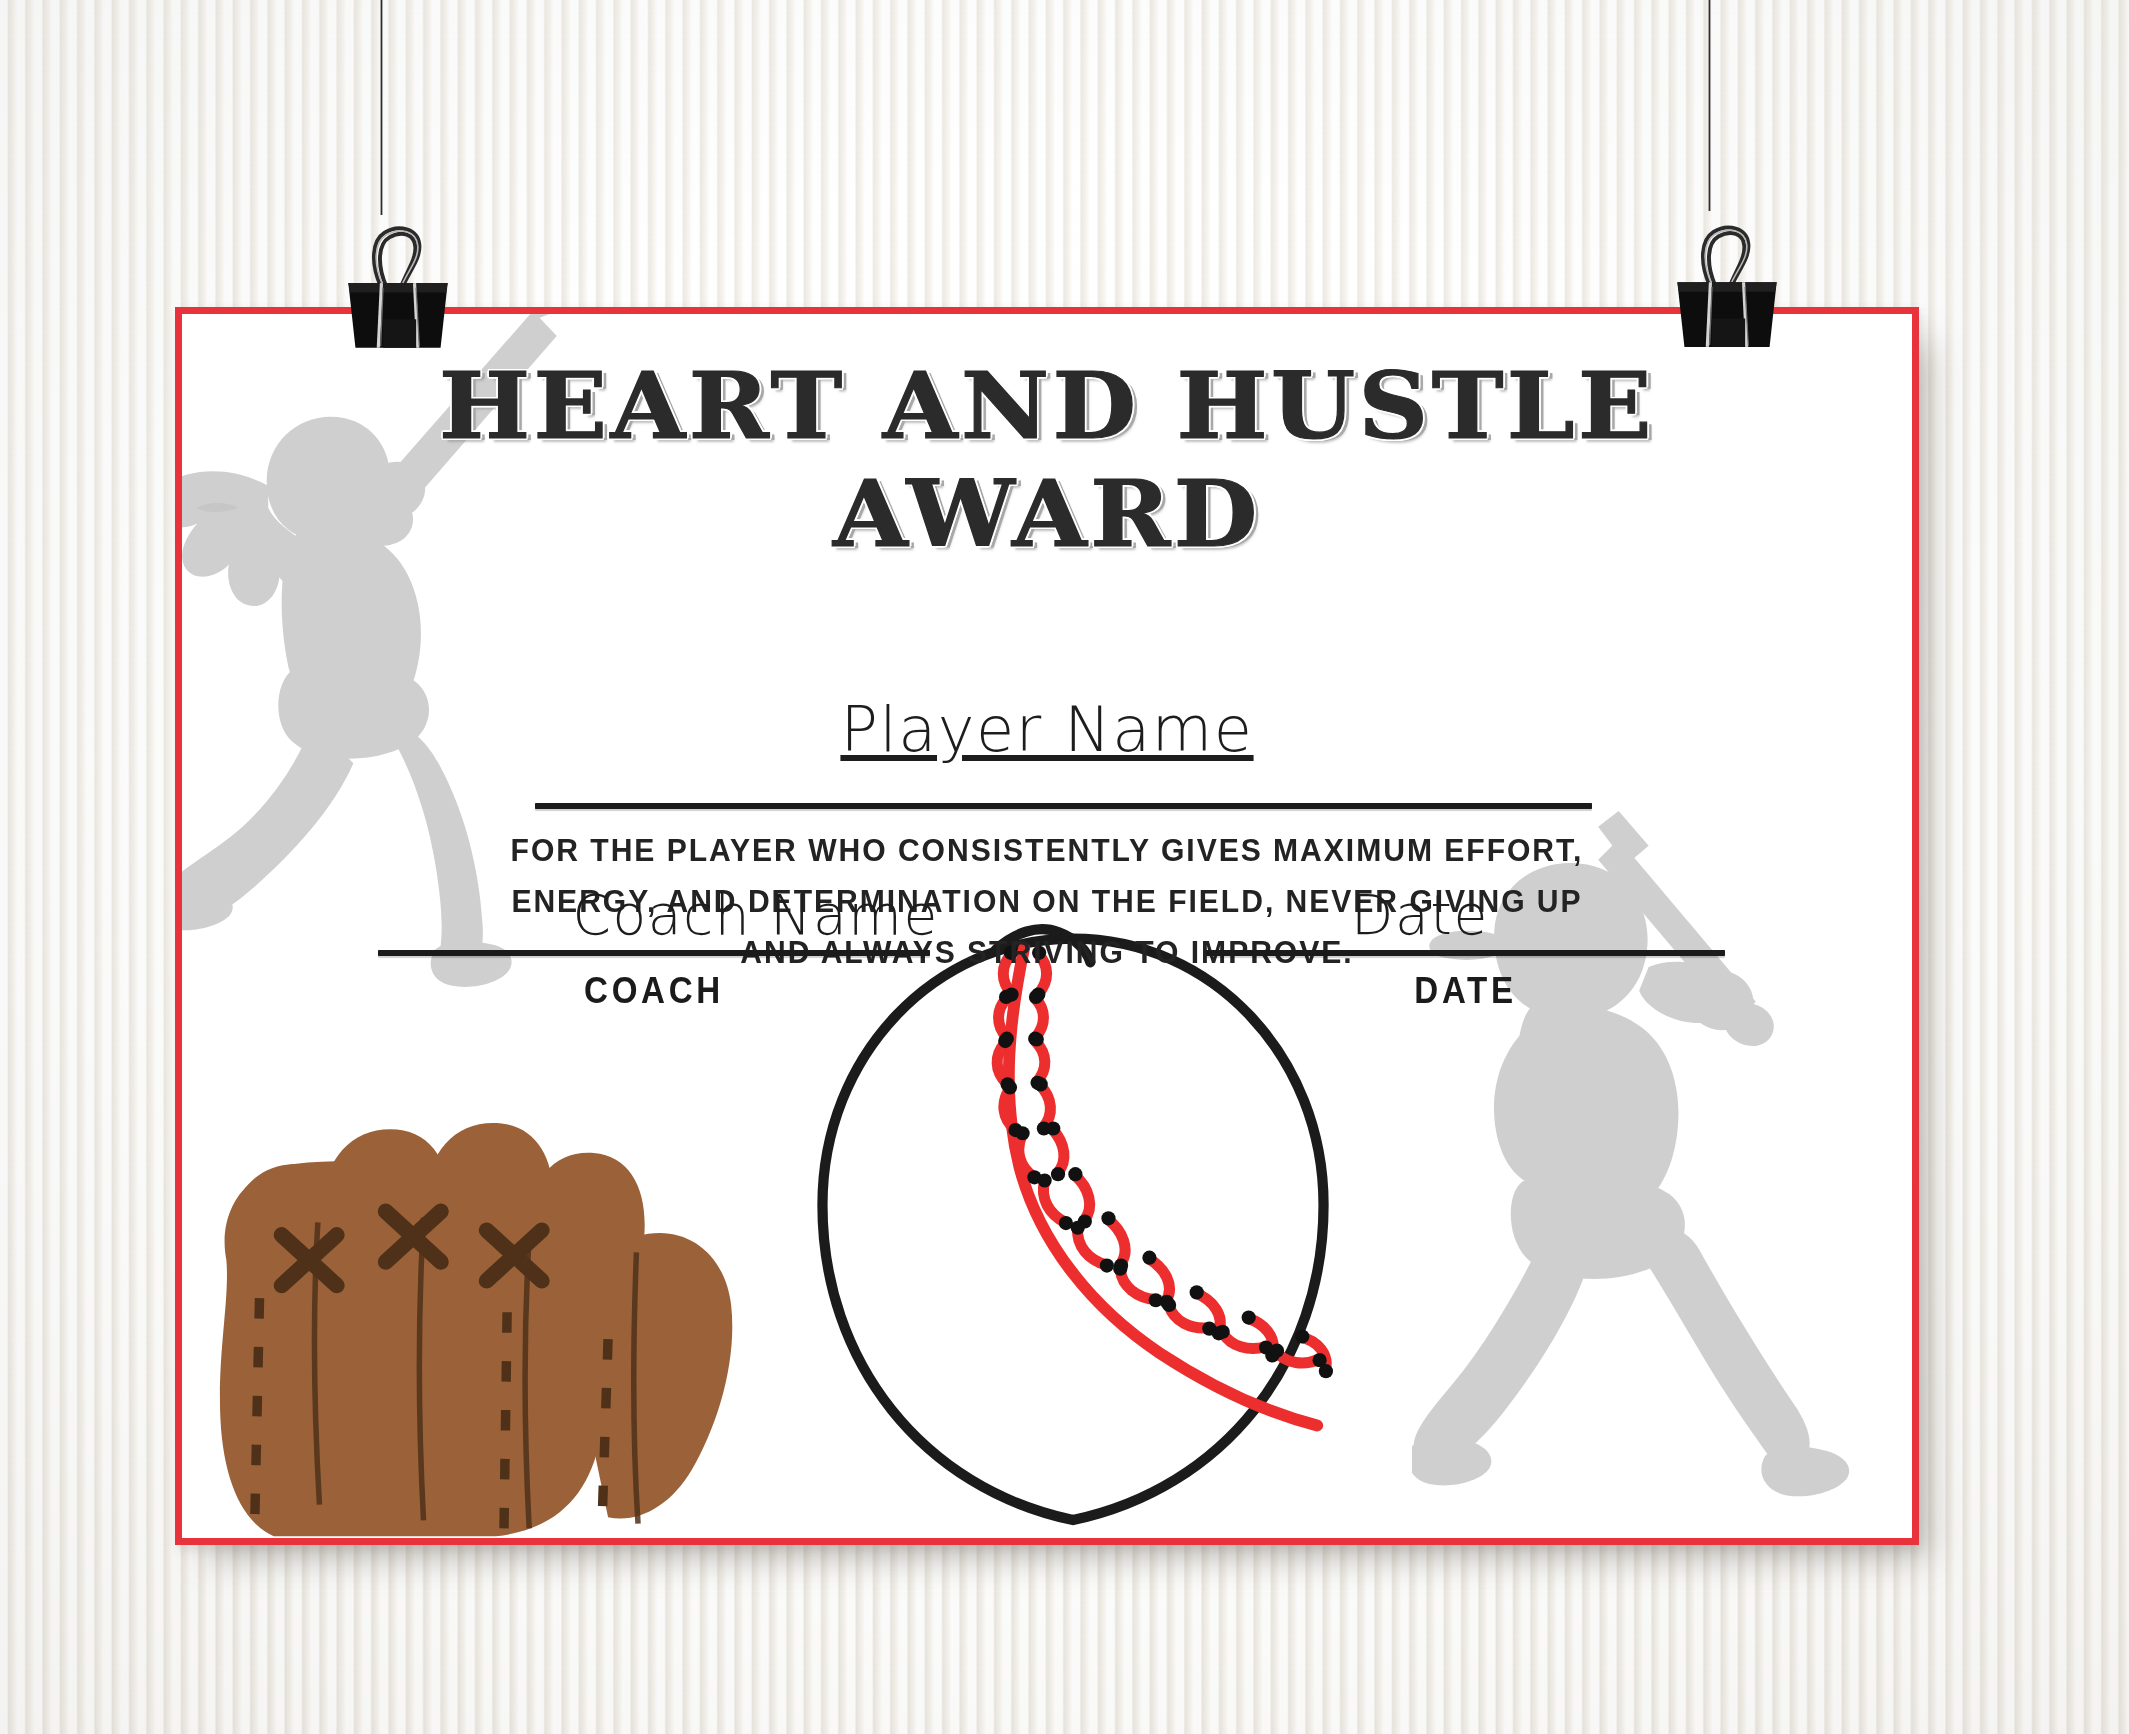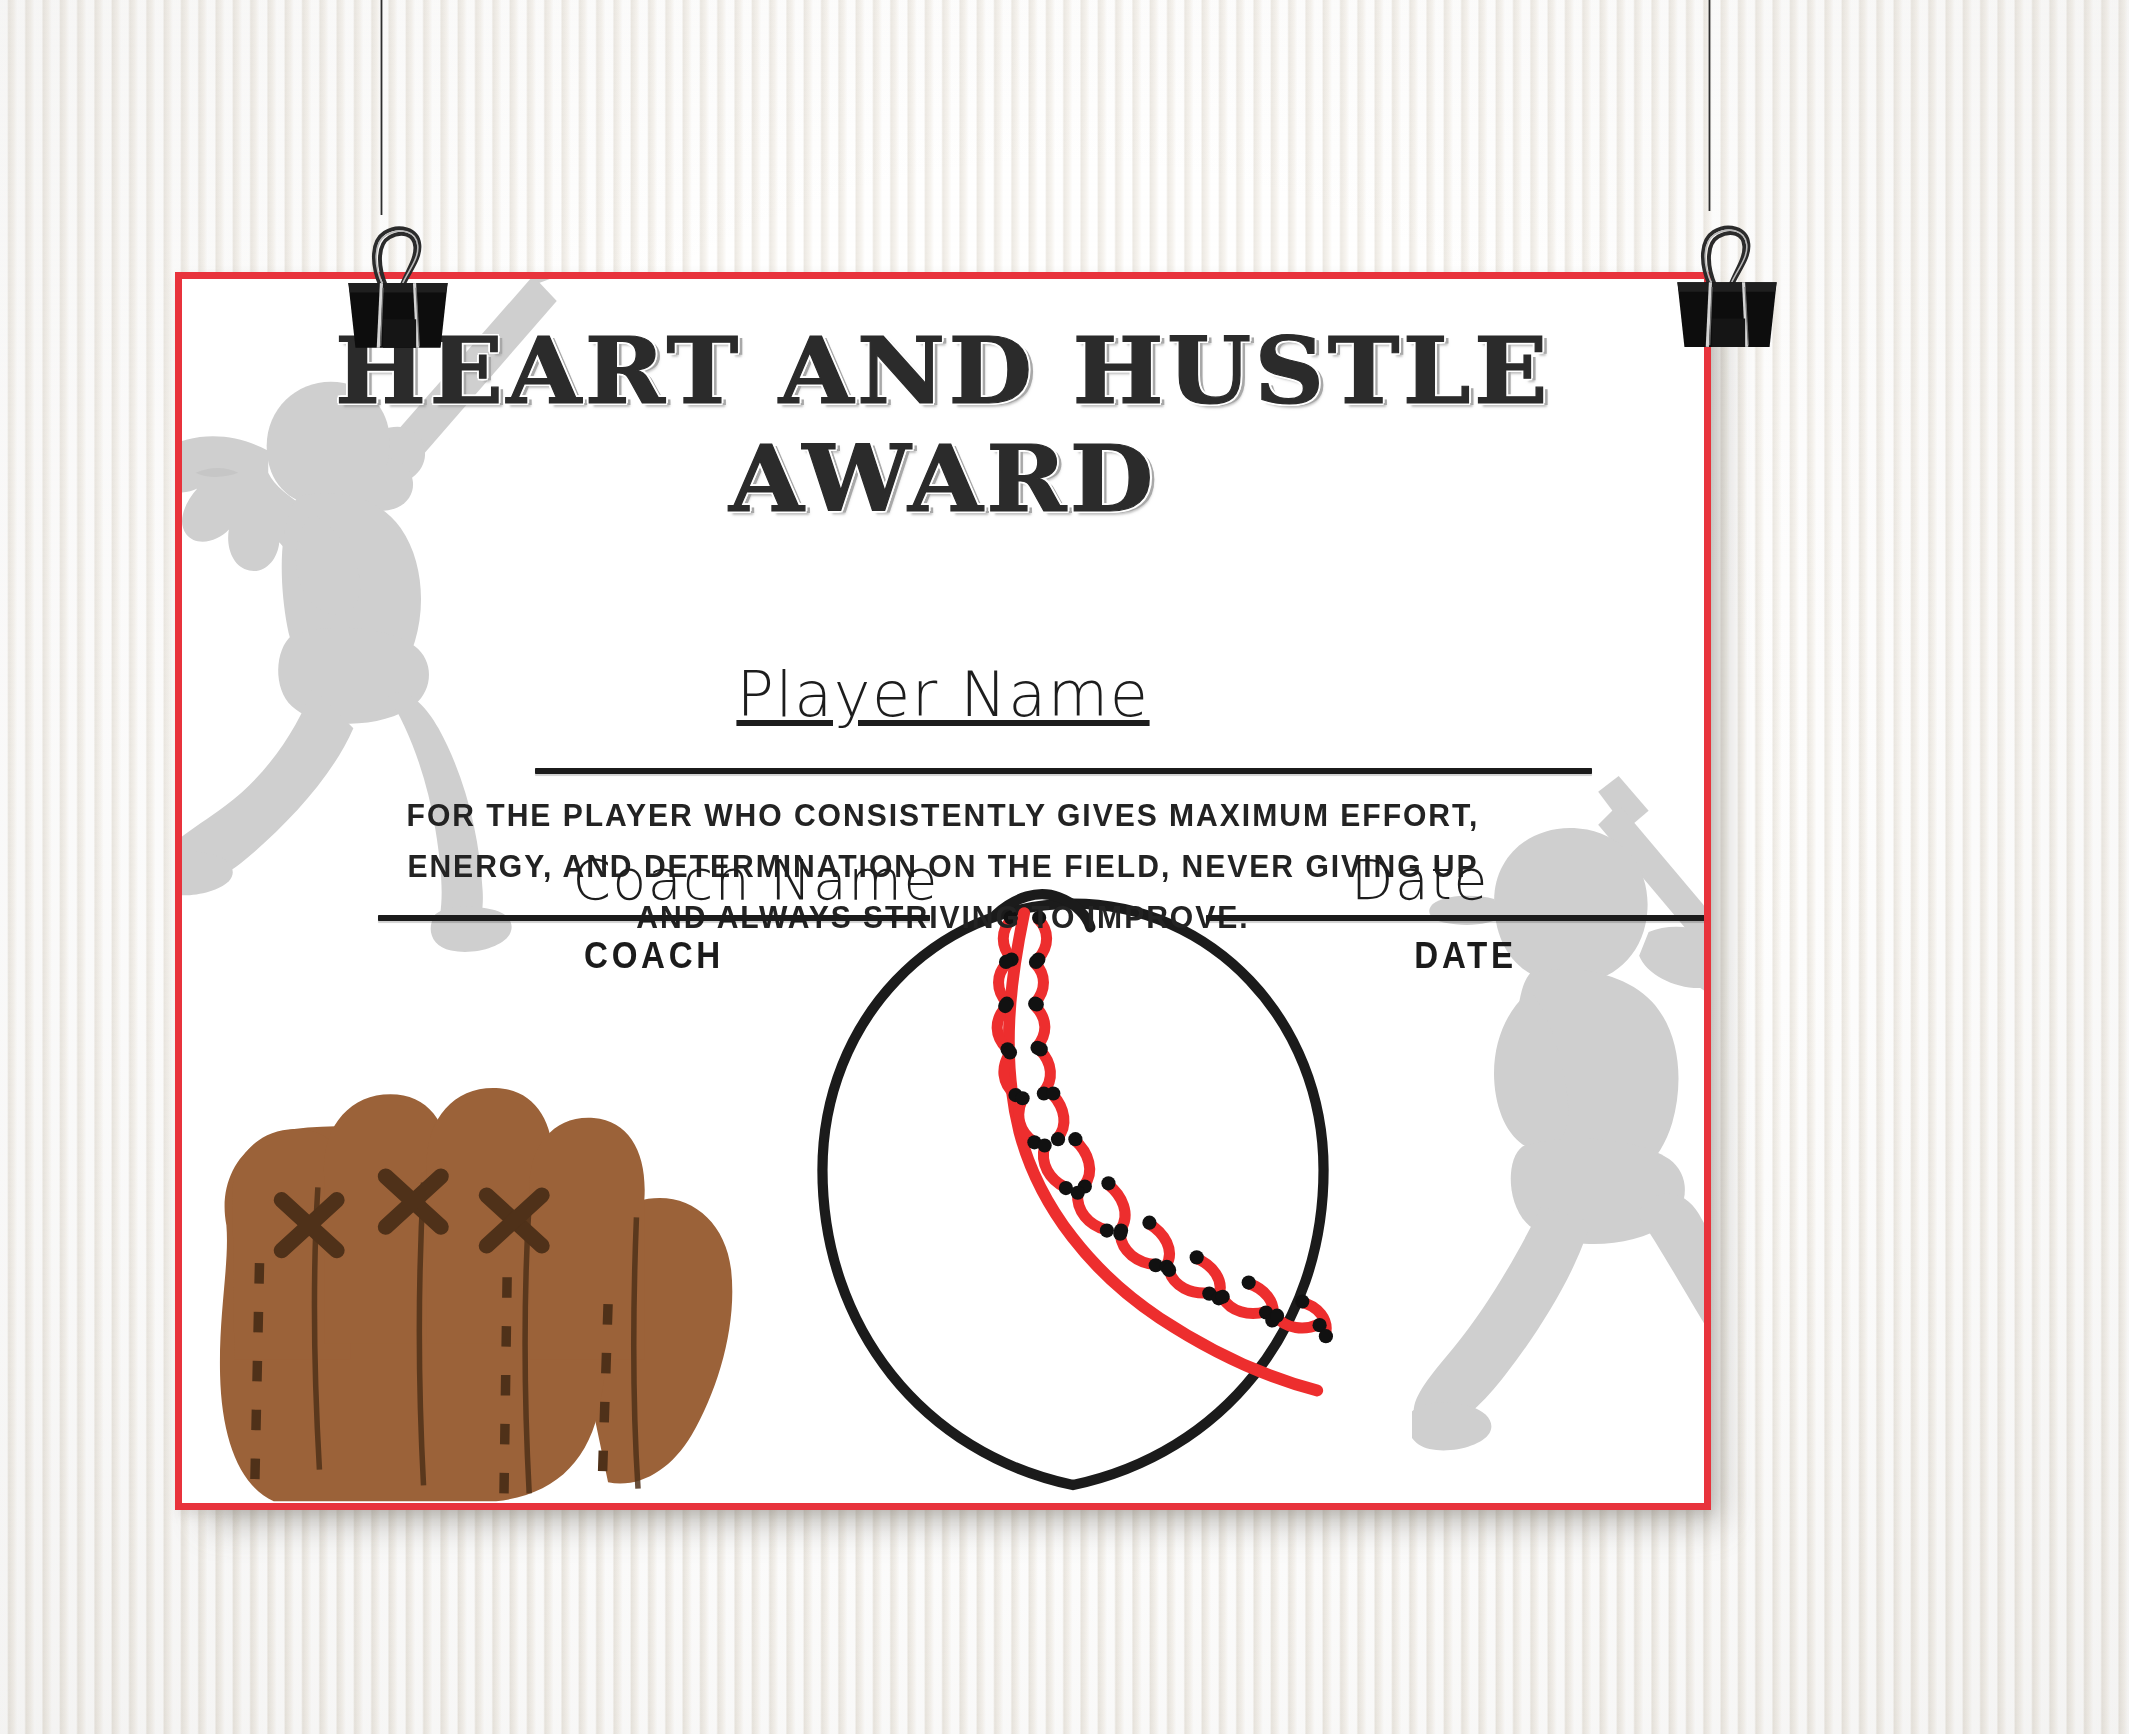--- a/index.html
+++ b/index.html
@@ -42,21 +42,21 @@
   #string-left{left:380px;height:215px;}
   #string-right{left:1708px;height:211px;}
 
   
   .clip{position:absolute;z-index:8;}
   #clip-left{left:331px;top:201px;}
   #clip-right{left:1660px;top:197px;}
 
   
   #poster{
-    position:absolute;left:175px;top:272px;width:1536px;height:1238px;
+    position:absolute;left:175px;top:307px;width:1744px;height:1238px;
     background:#ffffff;
     border:7px solid #e8333c;
     box-sizing:border-box;
     overflow:hidden;
     z-index:4;
     box-shadow: 20.5px 24px 33px -11px rgba(110,104,96,0.42),
                 3.2px 4.7px 11px rgba(120,114,106,0.18);
   }
   .paper{position:absolute;inset:0;background:#fff;}
 

